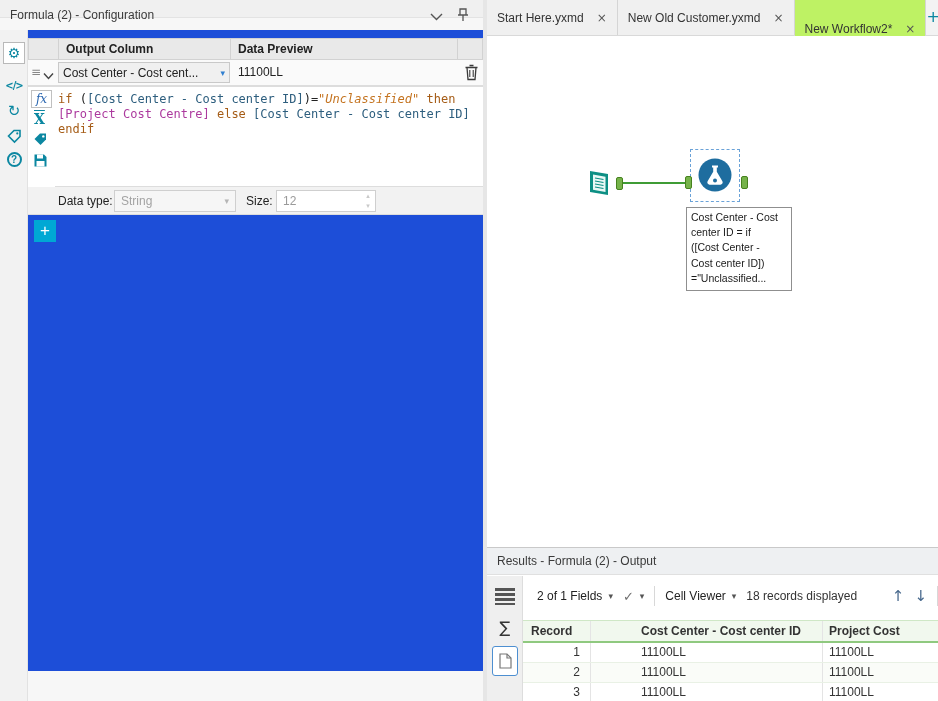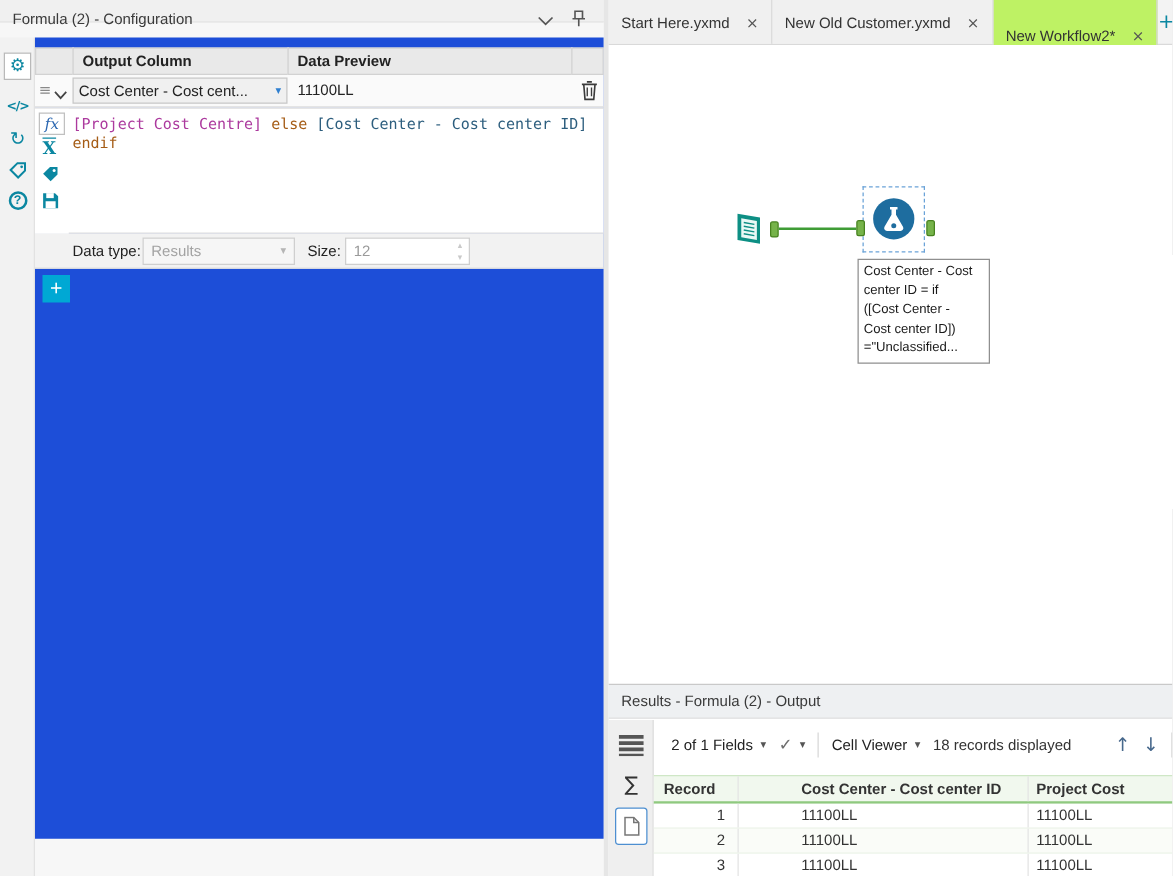--- a/index.html
+++ b/index.html
@@ -215,29 +215,30 @@
           </div>
           <div class="save-ic">
             <svg width="15" height="15" viewBox="0 0 15 15">
                 <path d="M1.5 1.5 H11 L13.5 4 V13.5 H1.5 Z" fill="#0b87a1"></path>
                 <rect x="4" y="1.5" width="6" height="4" fill="#fff"></rect>
                 <rect x="3.5" y="8" width="8" height="5.5" fill="#fff"></rect>
               </svg>
           </div>
         </div>
         <div class="code">
+          <div class="code-line"><span class="tok-kw">if</span><span class="tok-plain"> (</span><span class="tok-field">[Cost Center - Cost center ID]</span><span class="tok-plain">)=</span><span class="tok-str">"Unclassified"</span><span class="tok-kw"> then</span></div>
           <div class="code-line"><span class="tok-field2">[Project Cost Centre]</span><span class="tok-kw"> else </span><span class="tok-field">[Cost Center - Cost center ID]</span></div>
           <div class="code-line"><span class="tok-kw">endif</span></div>
         </div>
       </div>
 
       <div class="type-row">
         <span class="dt-label">Data type:</span>
         <div class="dt-select">
-          <span>Results</span>
+          <span>String</span>
           <span class="caret glyph">▾</span>
         </div>
         <span class="size-label">Size:</span>
         <input class="size-input" readonly="" value="12" style="">
         <div class="spinner">
           <div class="glyph">▴</div>
           <div class="glyph">▾</div>
         </div>
       </div>
 

